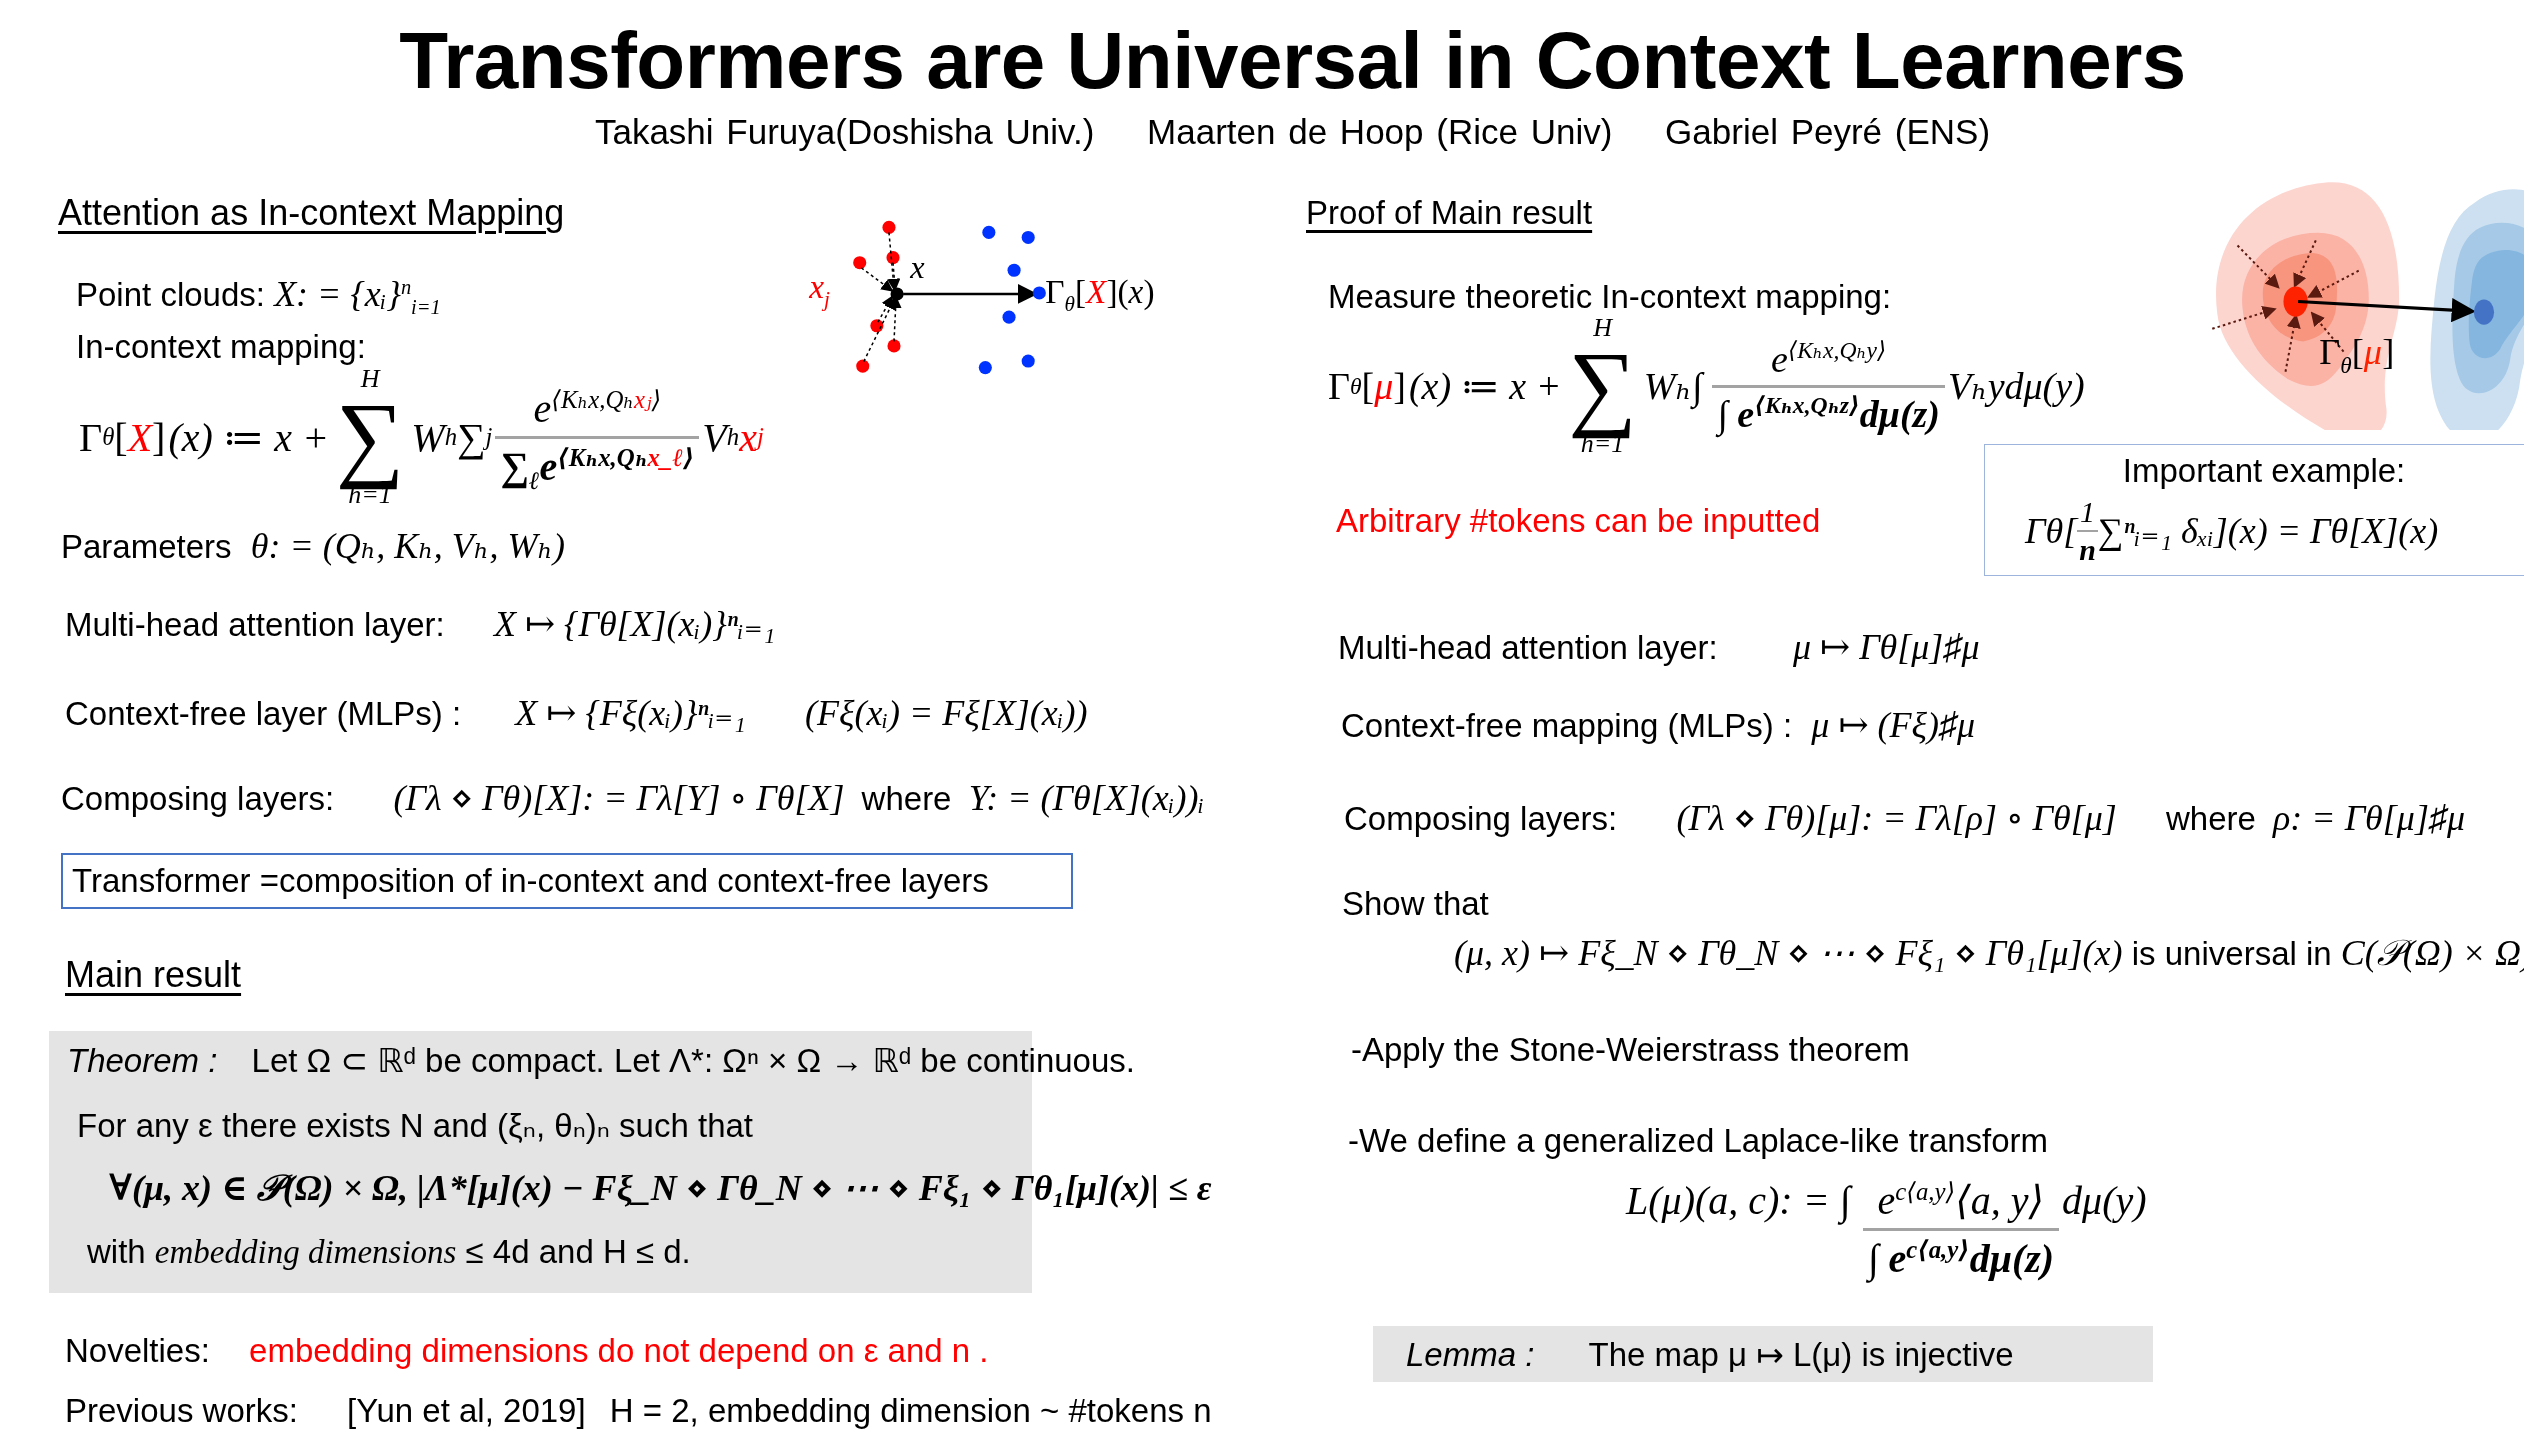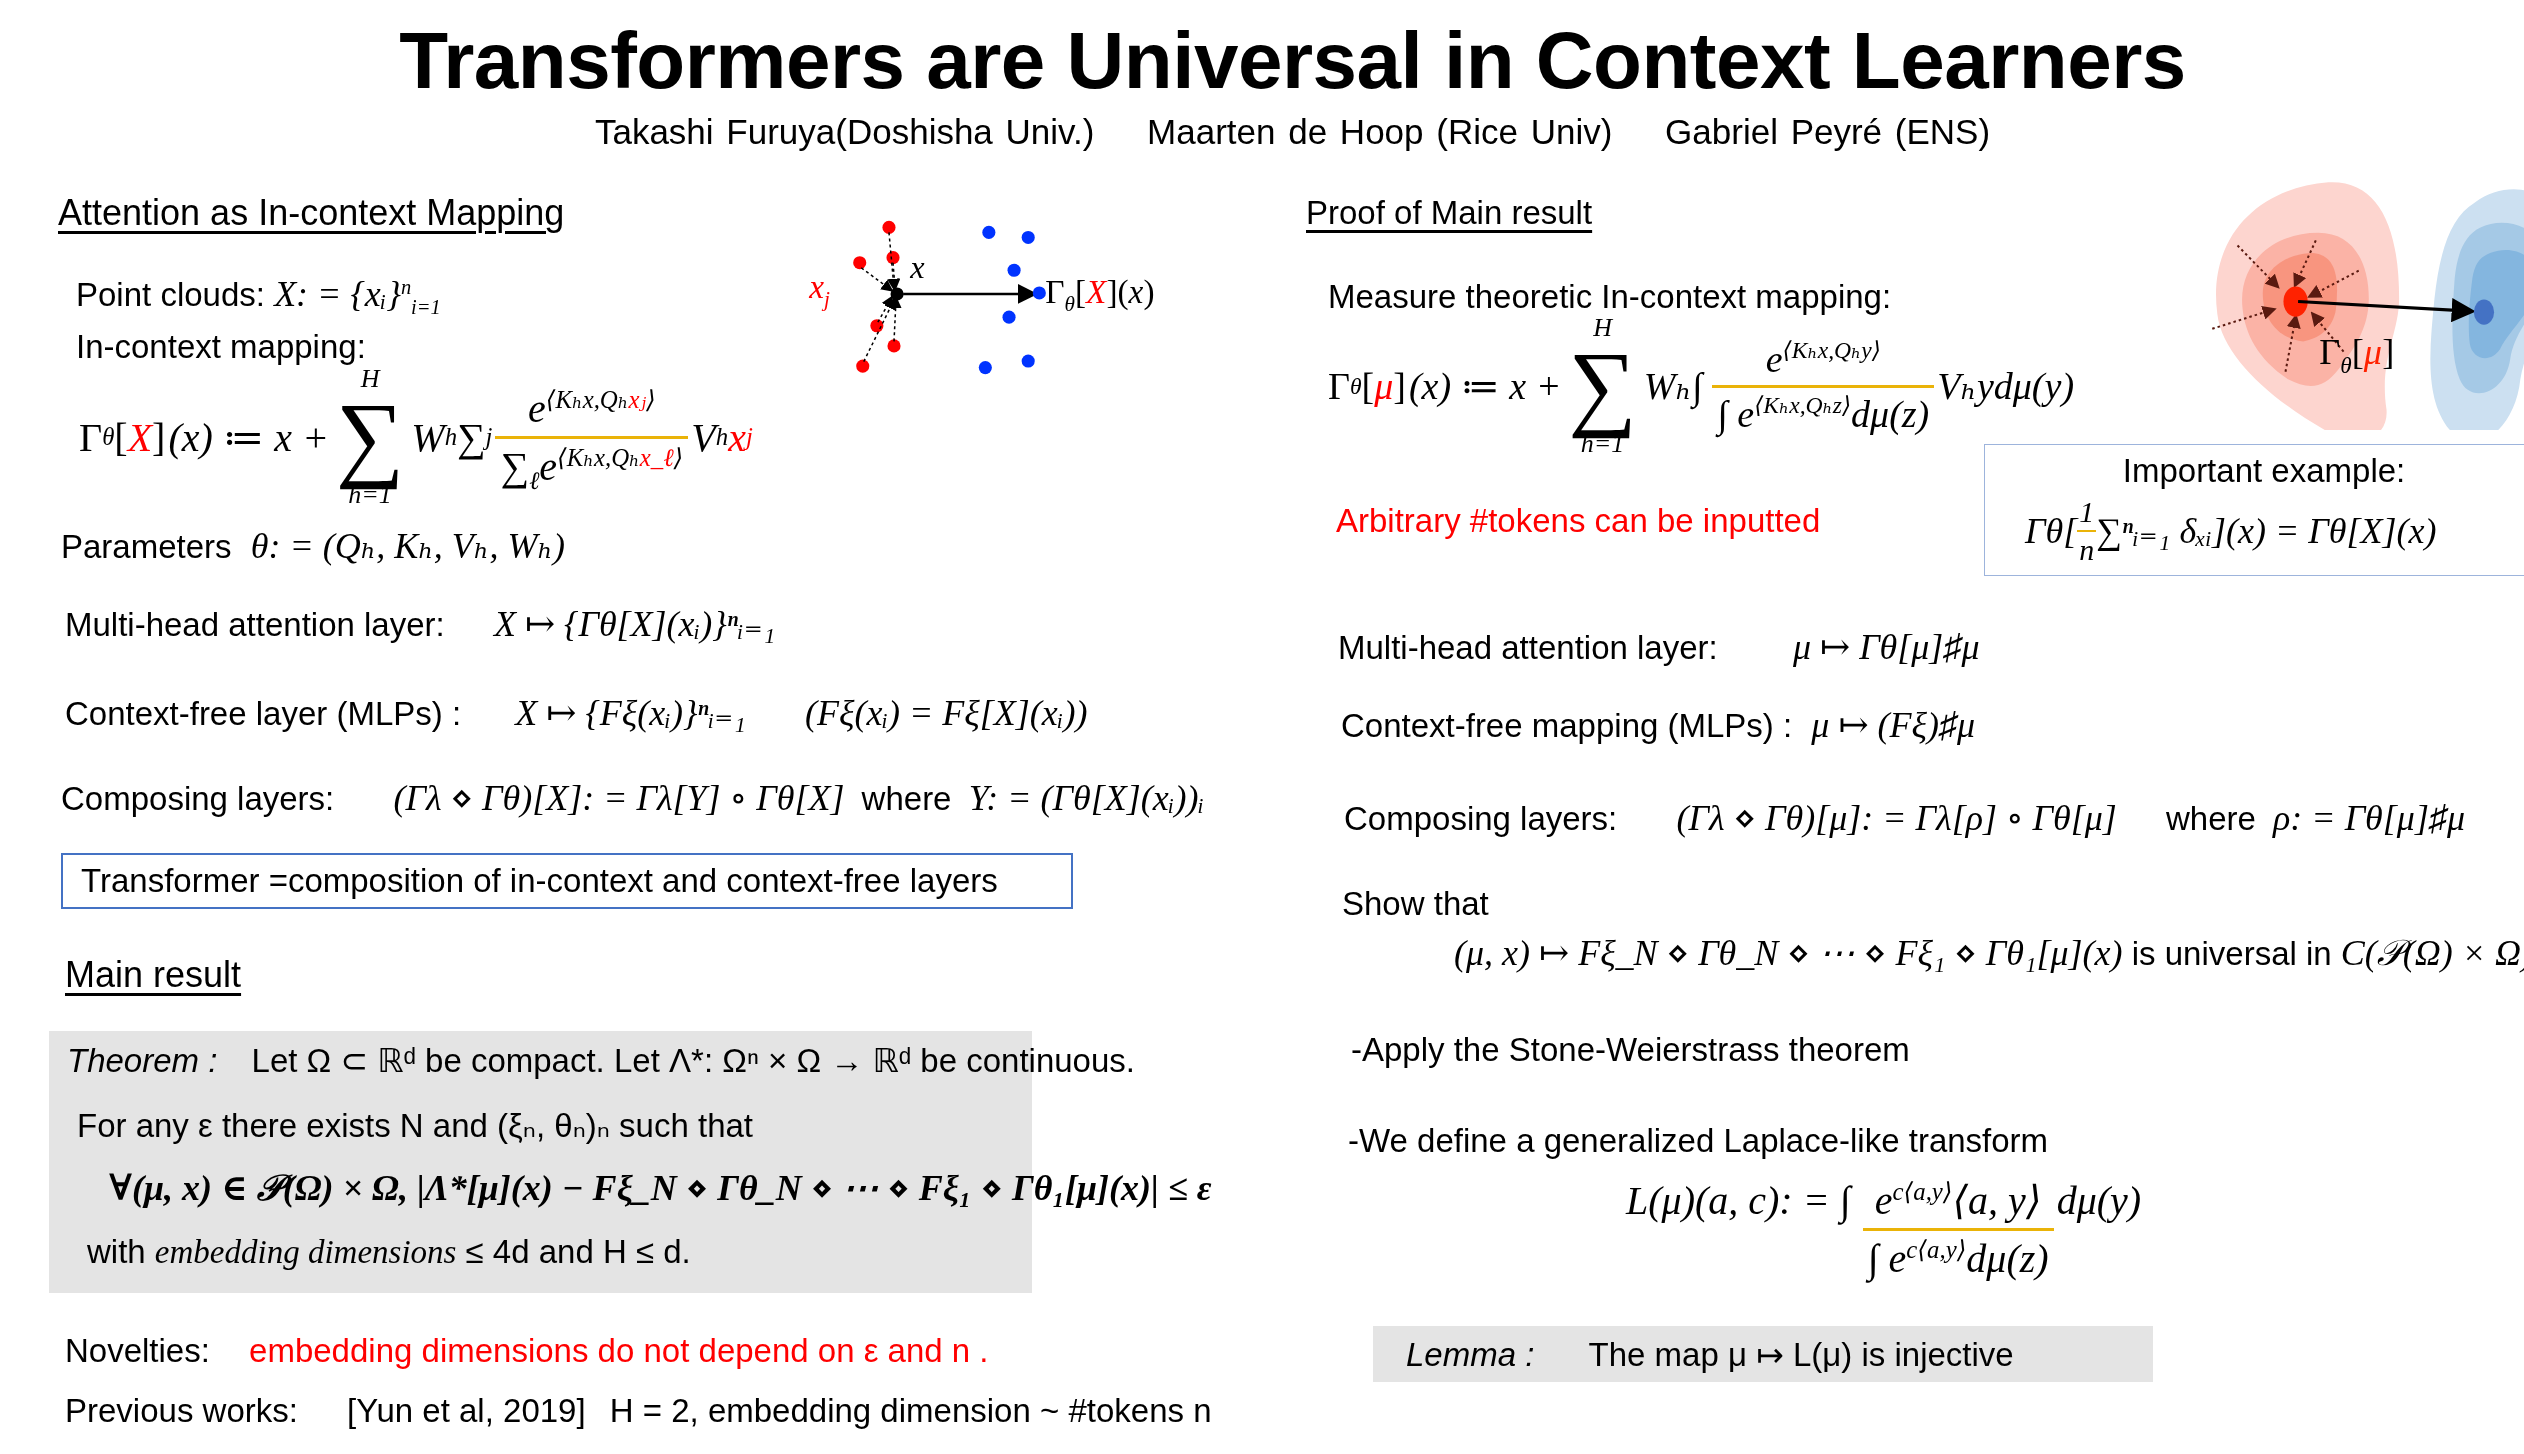--- a/index.html
+++ b/index.html
@@ -11,21 +11,21 @@
   .red { color:#ff0000; }
   .title { left:0; width:2585px; top:15px; text-align:center; font-size:80px; font-weight:bold; letter-spacing:-0.5px; }
   .authors { left:0; width:2585px; top:112px; text-align:center; font-size:35px; word-spacing:3px; }
   .authors span { margin:0 20px; }
   .h { font-size:36px; text-decoration:underline; text-decoration-thickness:2.5px; text-underline-offset:6px; }
   .t { font-size:33px; }
   .mt { font-size:36px; }
   sub, sup { font-size:0.62em; line-height:0; }
   .frac { display:inline-flex; flex-direction:column; align-items:center; vertical-align:middle; margin:0 3px; }
   .frac .num { padding:0 5px 4px; }
-  .frac .den { padding:4px 5px 0; border-top:3px solid #eab308; }
+  .frac .den { padding:4px 5px 0; border-top:3px solid #a3a3a3;font-weight:bold; }
   .bigsum { display:inline-flex; flex-direction:column; align-items:center; vertical-align:middle; margin:0 7px; }
   .bigsum .op { font-size:96px; line-height:0.9; font-style:normal; }
   .bigsum .lim { font-size:26px; }
   .box-blue { border:2.5px solid #4472c4; }
   .box-thinblue { border:1.5px solid #9db4dc; }
   .grey { background:#e4e4e4; }
   svg { position:absolute; }
 </style>
 </head>
 <body>
@@ -130,21 +130,21 @@
 </div>
 
 <div class="abs t" style="left:61px; top:777px;">
   <span>Composing layers:</span>
   <span class="math mt" style="margin-left:50px;">(Γλ ⋄ Γθ)[X]: = Γλ[Y] ∘ Γθ[X]</span>
   <span style="margin-left:8px;">where</span>
   <span class="math mt" style="margin-left:8px;">Y: = (Γθ[X](xᵢ))ᵢ</span>
 </div>
 
 <div class="abs t box-blue" style="left:61px; top:853px; width:1008px; height:52px; line-height:52px;">
-  <span style="padding-left:18px;">Transformer =composition of in-context and context-free layers</span>
+  <span style="padding-left:9px;">Transformer =composition of in-context and context-free layers</span>
 </div>
 
 <div class="abs h" style="left:65px; top:954px;">Main result</div>
 
 <div class="abs grey" style="left:49px; top:1031px; width:983px; height:262px;">
   <div class="abs t" style="left:18px; top:10px;">
     <span class="math" style="font-family:'Liberation Sans',sans-serif;">Theorem :</span>
     <span style="margin-left:25px;">Let Ω ⊂ ℝᵈ be compact. Let Λ*: Ωⁿ × Ω → ℝᵈ be continuous.</span>
   </div>
   <div class="abs t" style="left:28px; top:75px;">For any ε there exists N and (ξₙ, θₙ)ₙ such that</div>

